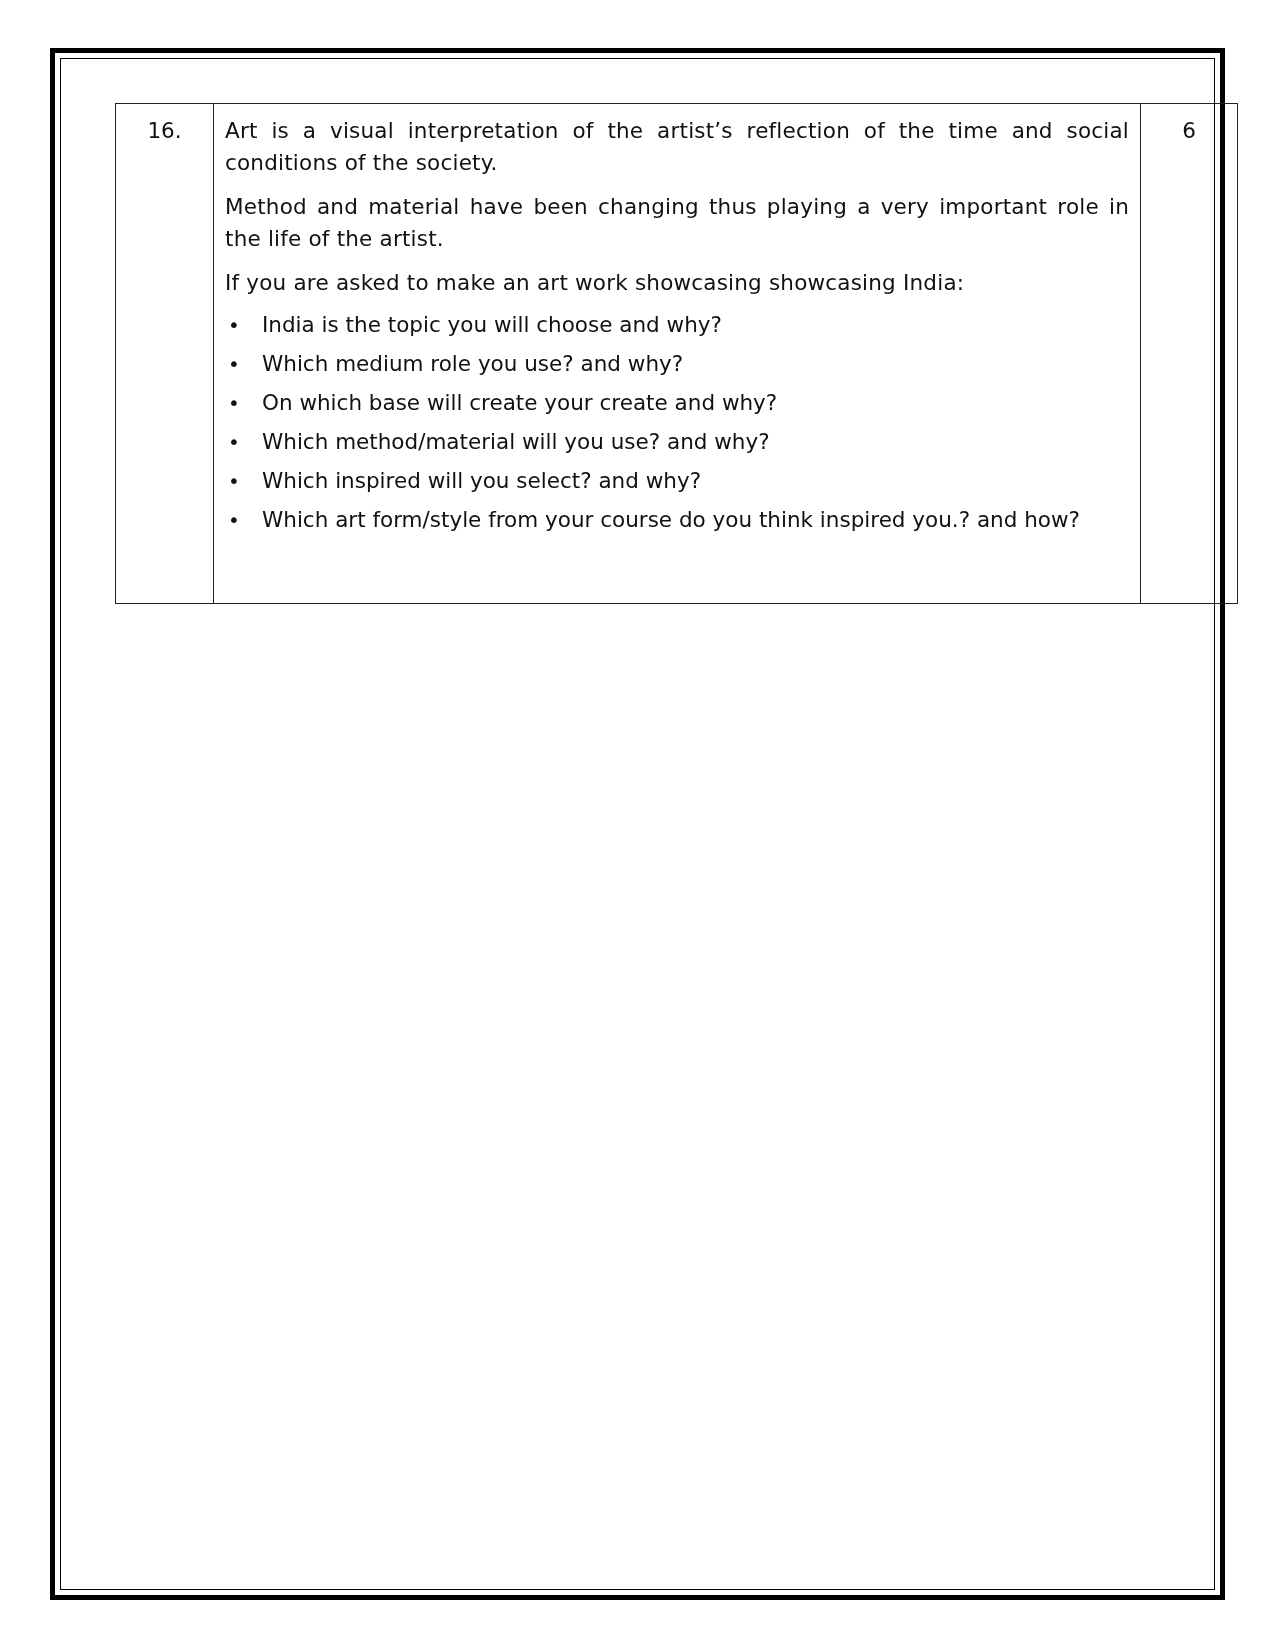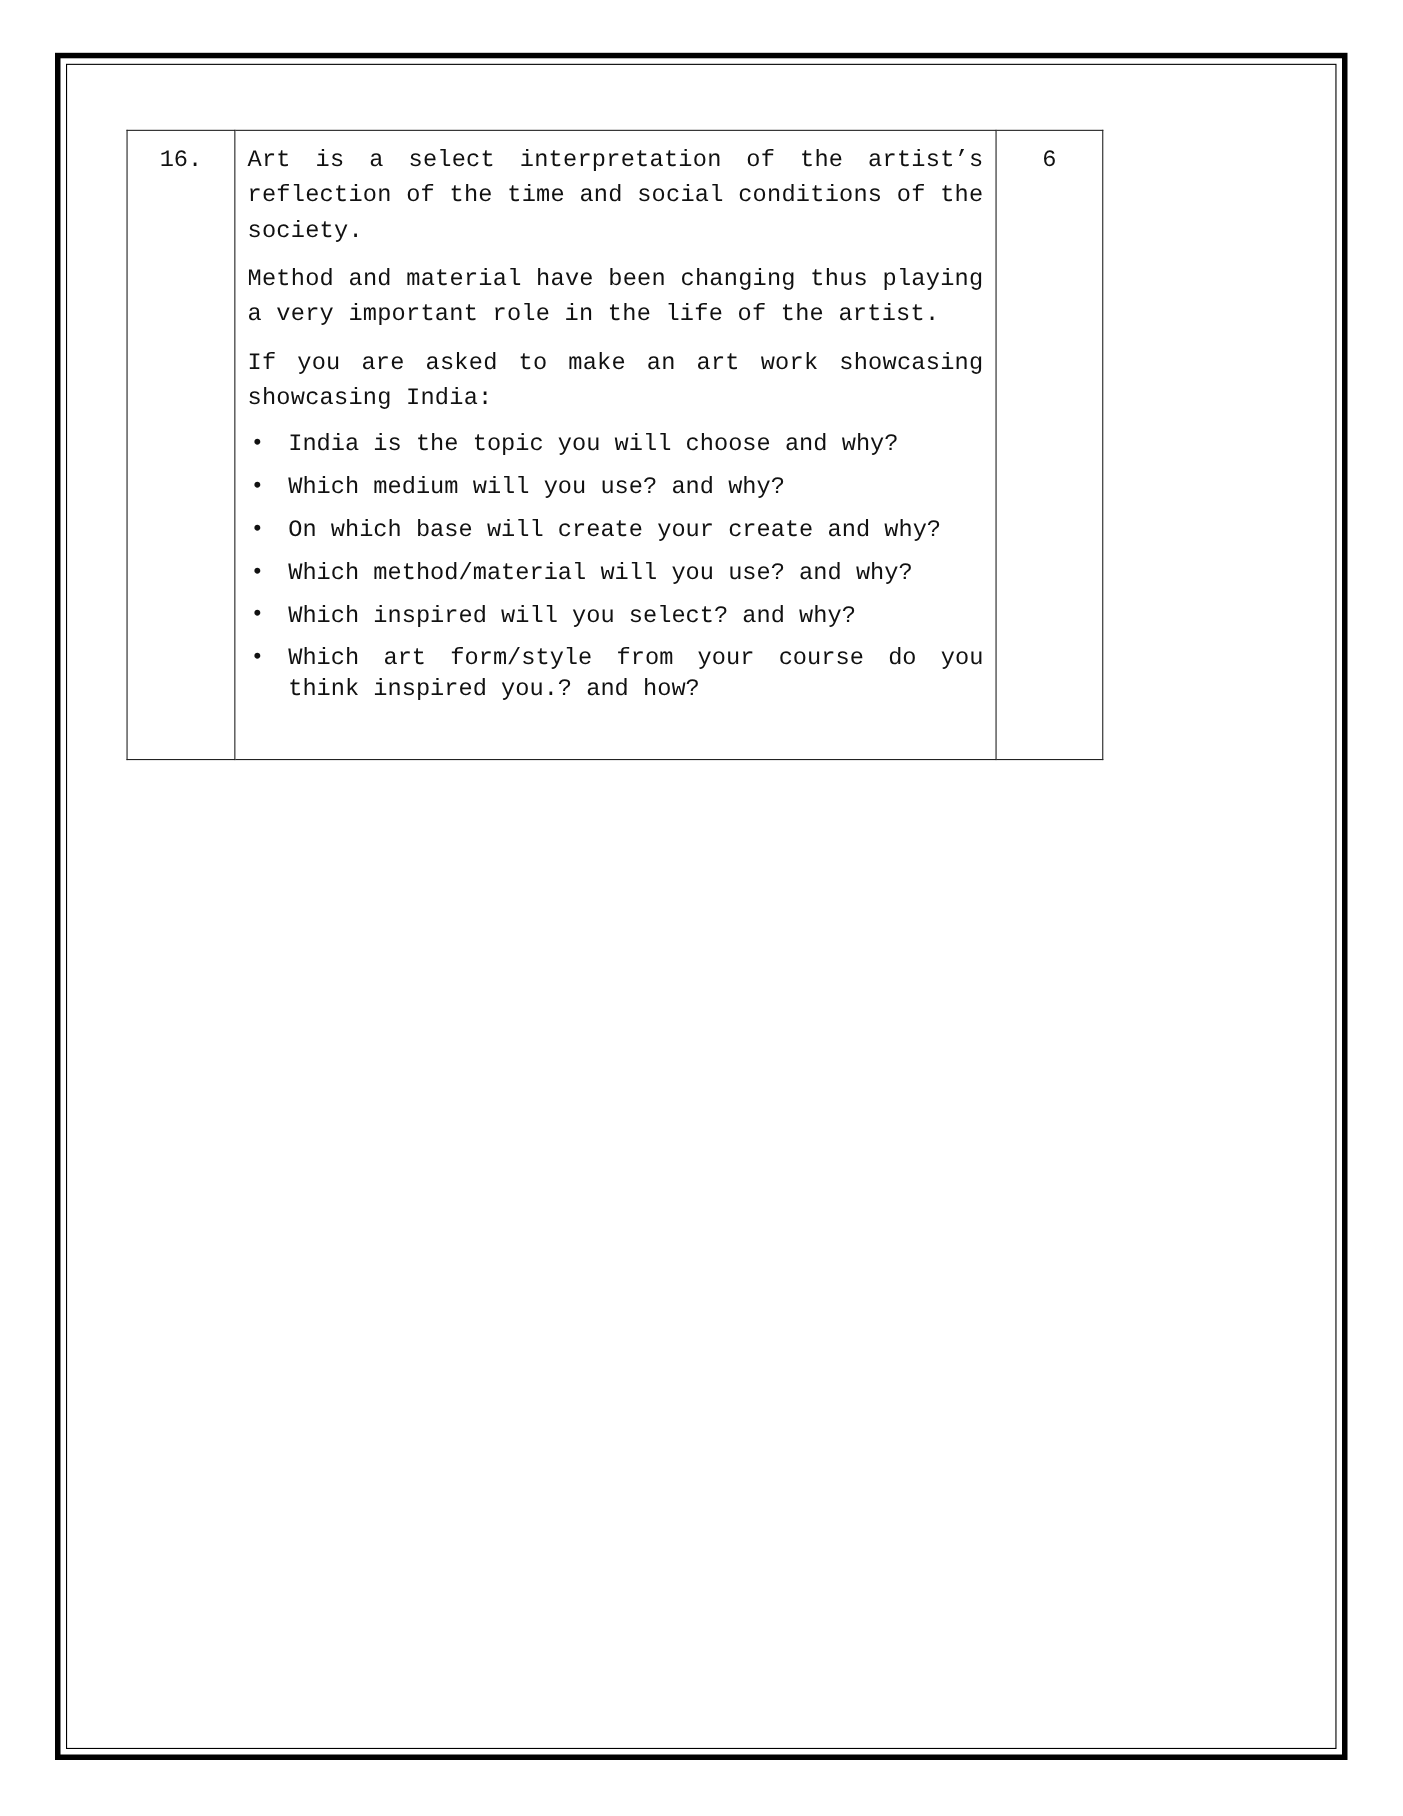--- a/index.html
+++ b/index.html
@@ -2,22 +2,22 @@
 <html><head>
 <meta charset="utf-8">
 <style>
   html, body { margin: 0; padding: 0; background: #ffffff; }
   body { width: 1275px; height: 1651px; position: relative; overflow: hidden;
          font-family: "DejaVu Sans", sans-serif; color: #111; }
   .frame-outer { position: absolute; left: 50px; top: 48px; width: 1175px; height: 1552px;
                  box-sizing: border-box; border: 5px solid #000; }
   .frame-inner { position: absolute; left: 5px; top: 5px; right: 5px; bottom: 5px;
                  border: 1.5px solid #000; }
-  table.q { position: absolute; left: 115px; top: 118px; width: 888px;
-            border-collapse: collapse; font-family: Liberation Mono, monospace; }
+  table.q { position: absolute; left: 115px; top: 103px; width: 1123px;
+            border-collapse: collapse; }
   table.q td { border: 1px solid #222; vertical-align: top; font-size: 21.5px;
                line-height: 32px; }
   td.num { width: 95px; text-align: center; padding-top: 11px; }
   td.marks { width: 94px; text-align: center; padding-top: 11px; }
   td.body { padding: 11px 11px 38px 11px; height: 500px; box-sizing: border-box; }
   .para { text-align: justify; margin: 0 0 12px 0; letter-spacing: 0.2px; }
   ul.bullets { list-style: none; margin: 0; padding: 0; }
   ul.bullets li { position: relative; padding-left: 37px; margin-bottom: 11px;
                   line-height: 28px; text-align: justify; }
   ul.bullets li .dot { position: absolute; left: 3px; top: 0; font-size: 20px; }
@@ -27,26 +27,26 @@
 
 <div class="frame-outer">
   <div class="frame-inner"></div>
 </div>
 
 <table class="q">
   <tbody>
       <tr>
     <td class="num">16.</td>
     <td class="body">
-      <p class="para">Art is a select interpretation of the artist’s reflection of the time and social conditions of the society.</p>
+      <p class="para">Art is a visual interpretation of the artist’s reflection of the time and social conditions of the society.</p>
       <p class="para">Method and material have been changing thus playing a very important role in the life of the artist.</p>
       <p class="para">If you are asked to make an art work showcasing showcasing India:</p>
       <ul class="bullets">
         <li><span class="dot">•</span><span>India is the topic you will choose and why?</span></li>
-        <li><span class="dot">•</span><span>Which medium will you use? and why?</span></li>
+        <li><span class="dot">•</span><span>Which medium role you use? and why?</span></li>
         <li><span class="dot">•</span><span>On which base will create your create and why?</span></li>
         <li><span class="dot">•</span><span>Which method/material  will you use? and why?</span></li>
         <li><span class="dot">•</span><span>Which inspired will you select? and why?</span></li>
         <li><span class="dot">•</span><span>Which art form/style from your course do you think inspired you.? and how?</span></li>
       </ul>
     </td>
     <td class="marks">6</td>
   </tr>
 </tbody>
   </table>

